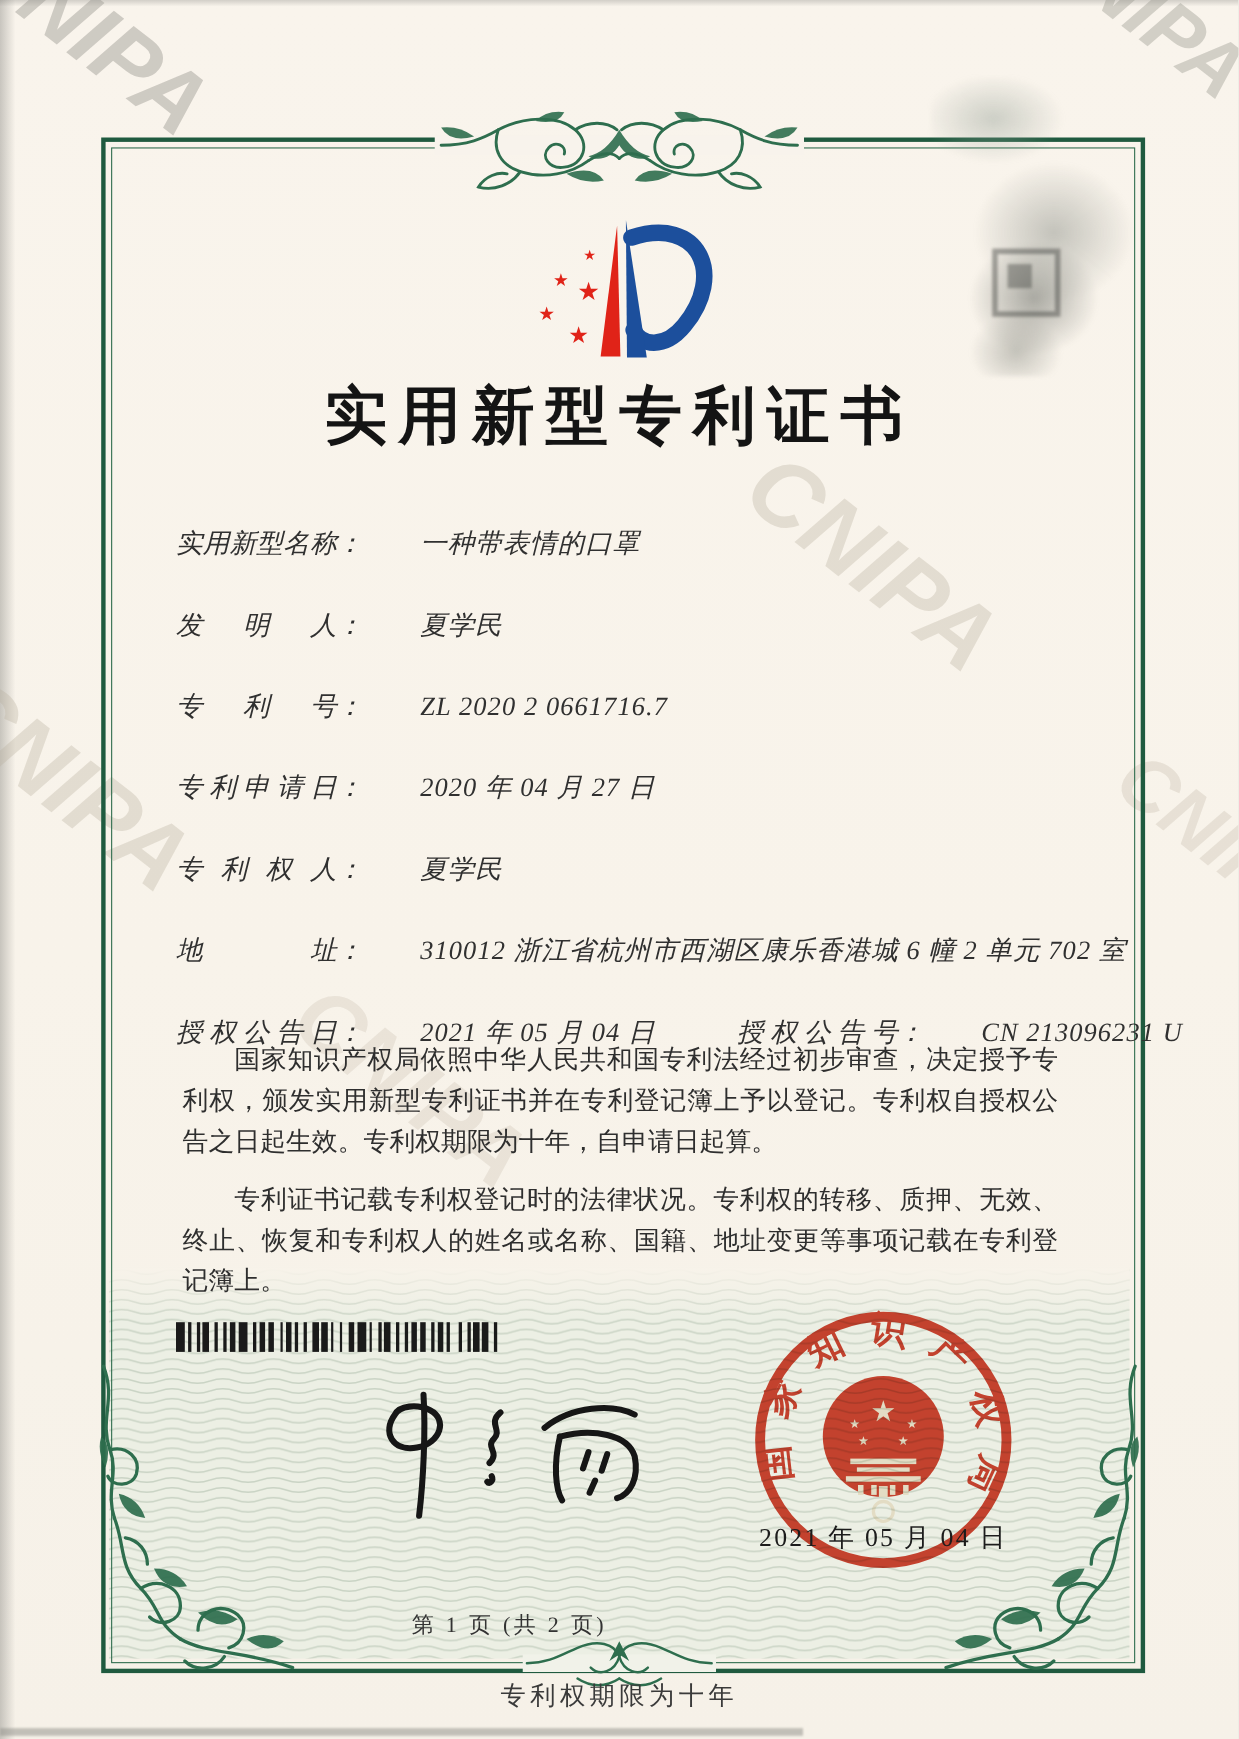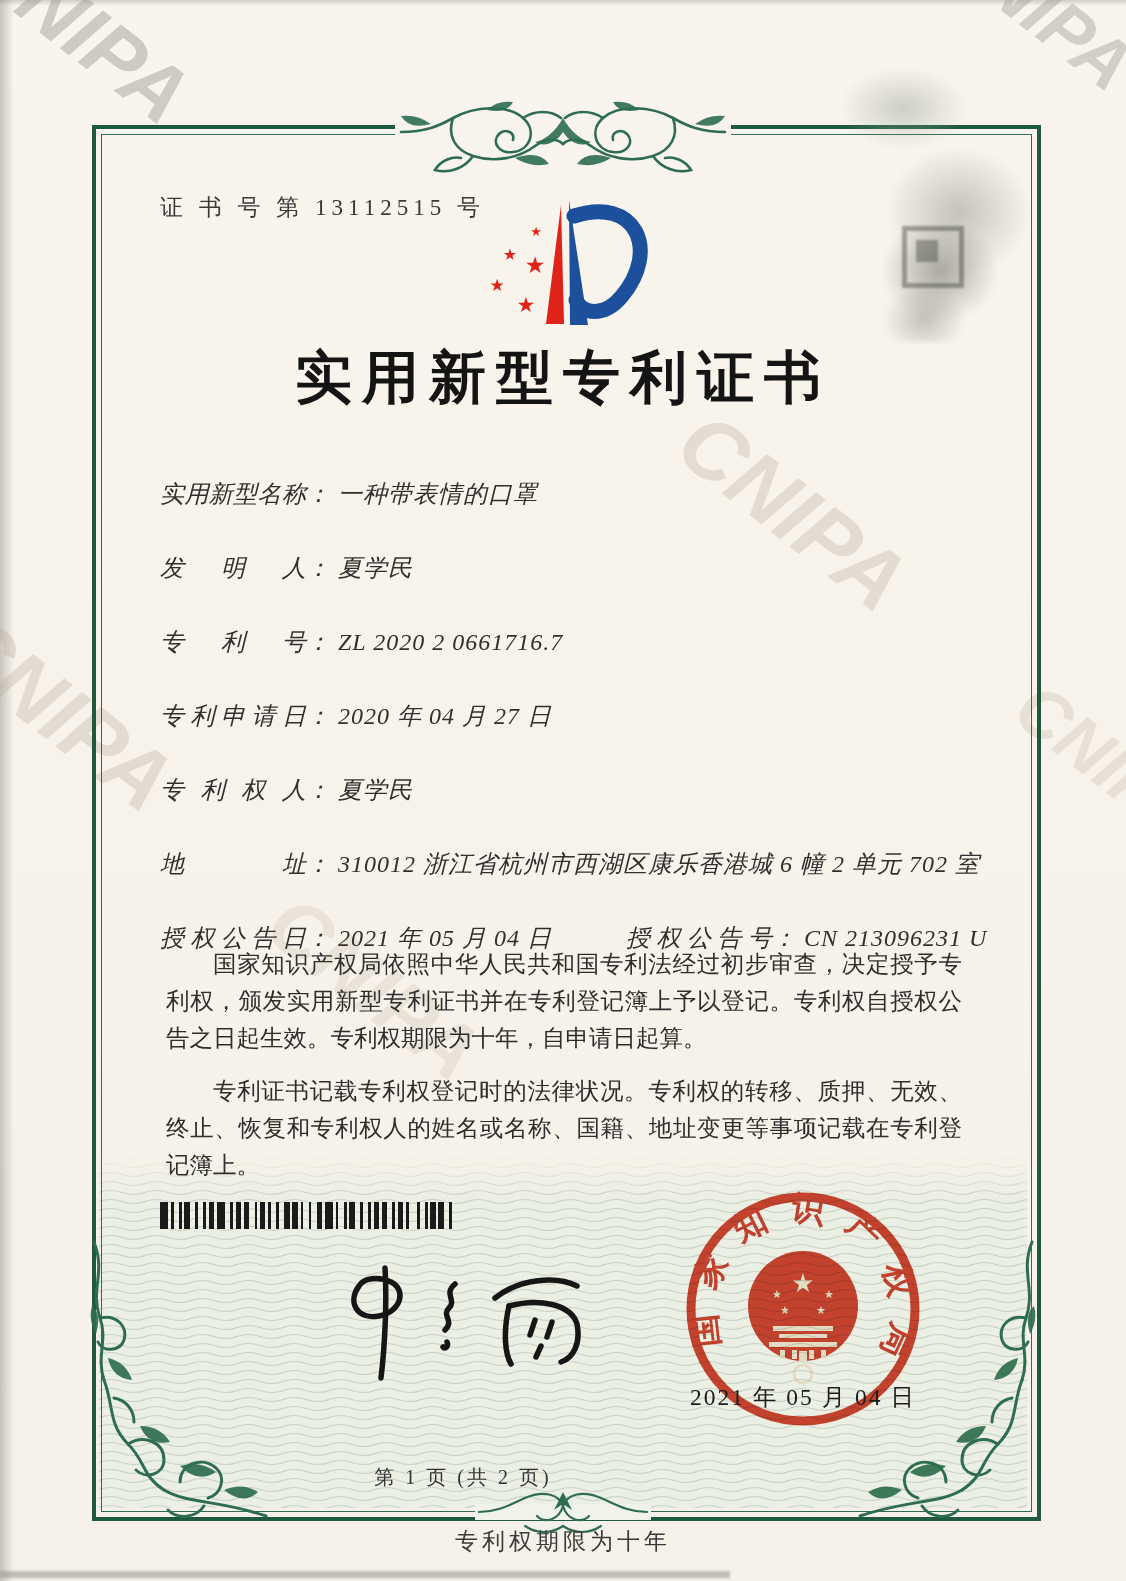--- a/index.html
+++ b/index.html
@@ -55,21 +55,21 @@
   .cert-no{position:absolute;left:160px;top:192px;font-size:23px;letter-spacing:5px;
     color:#3a3a3a;z-index:5;}
   .logo{position:absolute;left:478px;top:192px;width:186px;height:142px;z-index:5;}
   .title{position:absolute;left:0;top:340px;width:100%;text-align:center;
     font-size:57px;font-weight:bold;letter-spacing:10px;color:#141414;z-index:5;}
   .fields{position:absolute;left:160px;top:478px;display:flex;flex-direction:column;
     gap:42px;font-size:24px;color:#303030;z-index:5;}
   .frow{display:flex;align-items:baseline;white-space:nowrap;font-style:italic;}
   .flabel{display:inline-block;width:146px;text-align:justify;text-align-last:justify;}
   .fcolon{margin-right:8px;}
-  .fvalue{letter-spacing:1px;}
+  .fvalue{letter-spacing:1px;margin-left:44px;}
   .grant-second{margin-left:74px;display:flex;align-items:baseline;}
   .paras{position:absolute;left:150px;top:930px;width:828px;font-size:23.5px;
     line-height:37px;text-align:justify;color:#2e2e2e;z-index:5;}
   .paras p{margin:16px;text-indent:2em;}
   .barcode{position:absolute;left:160px;top:1202px;width:292px;height:27px;z-index:5;
     display:flex;align-items:stretch;}
   .barcode span{display:block;height:100%;}
   .director{position:absolute;left:160px;top:1282px;z-index:5;
     font-family:"Liberation Sans","DejaVu Sans",sans-serif;font-size:27px;color:#1d1d1d;
     line-height:46px;letter-spacing:3px;}
@@ -195,21 +195,20 @@
         <path d="M96,228 q20,-6 36,6 q-18,12 -36,-6"></path>
         <path d="M140,252 q18,-8 34,2 q-14,14 -34,-2"></path>
         <path d="M12,96 q-8,-14 -4,-28 q10,8 4,28"></path>
       </g>
     </svg>
   </div>
 
   <div class="smudge"></div>
   <div class="smudge-qr"></div>
 
-  <div class="cert-no">证 书 号 第 13112515 号</div>
 
   <div class="logo">
     <svg viewBox="0 0 186 142" width="186" height="142">
       <path d="M96,24 C158,4 182,58 144,104 C126,126 104,122 98,108" stroke="#1c4f9c" stroke-width="15" fill="none" stroke-linecap="round"></path>
       <path d="M83,13 L68,132 L86,132 Z" fill="#e02318"></path>
       <path d="M91,8 L92,133 L110,133 Z" fill="#1c4f9c"></path>
       <g fill="#e02318" font-family="'DejaVu Sans',sans-serif" text-anchor="middle">
         <text x="58" y="44" font-size="13">★</text>
         <text x="32" y="68" font-size="16">★</text>
         <text x="57" y="81" font-size="23">★</text>

